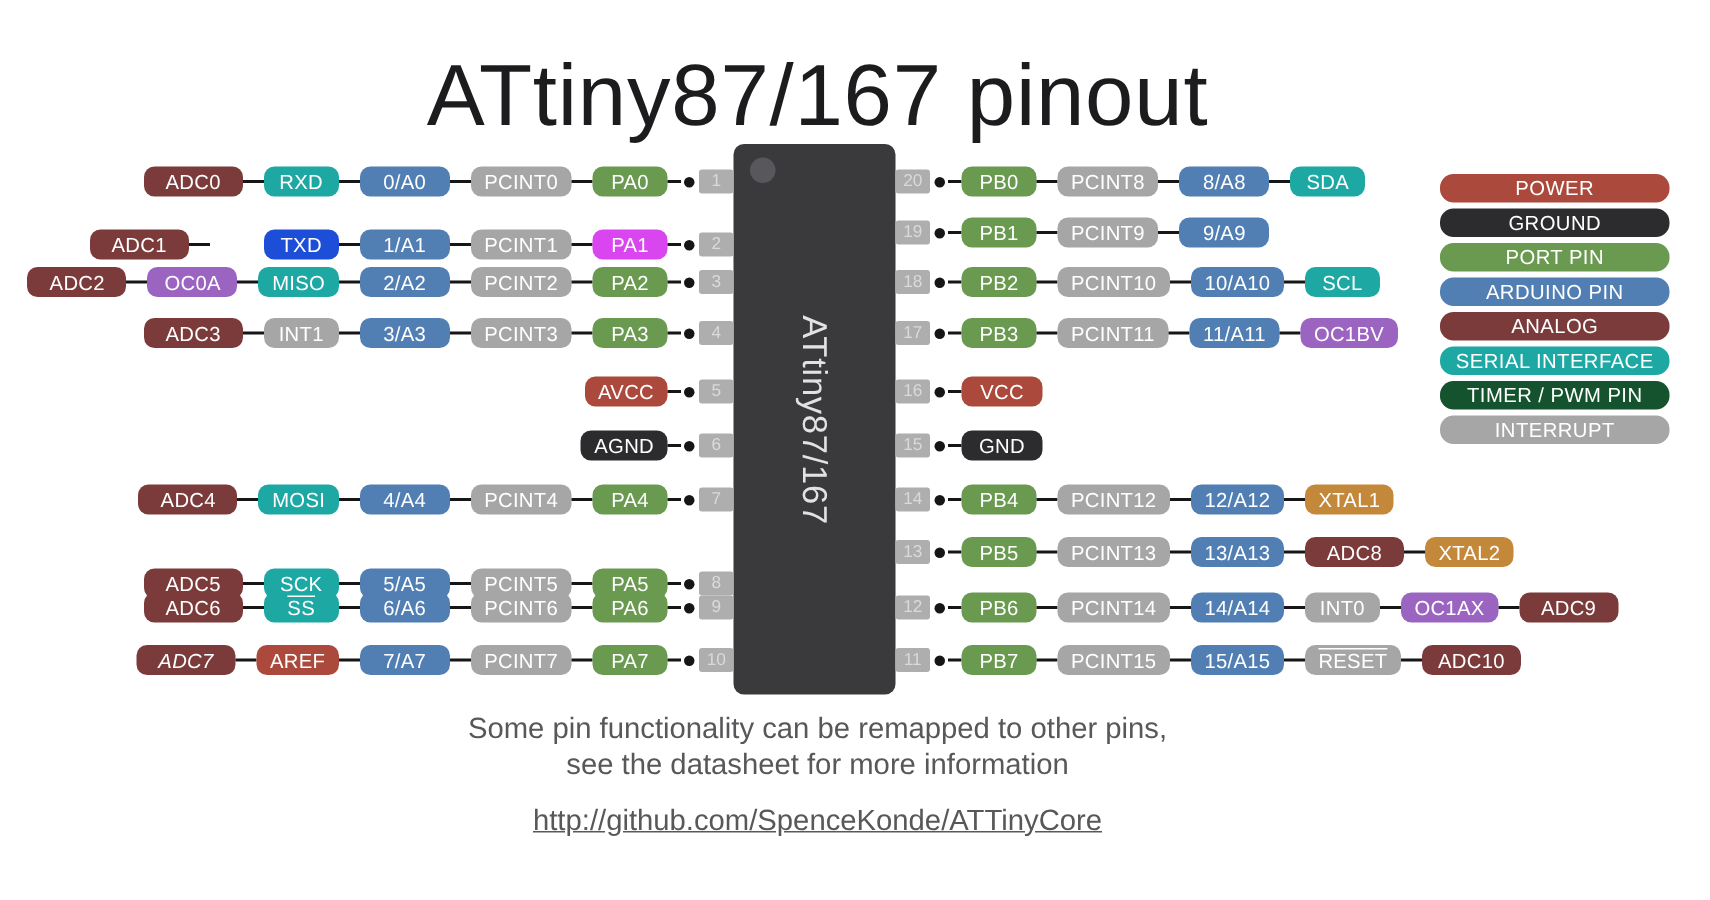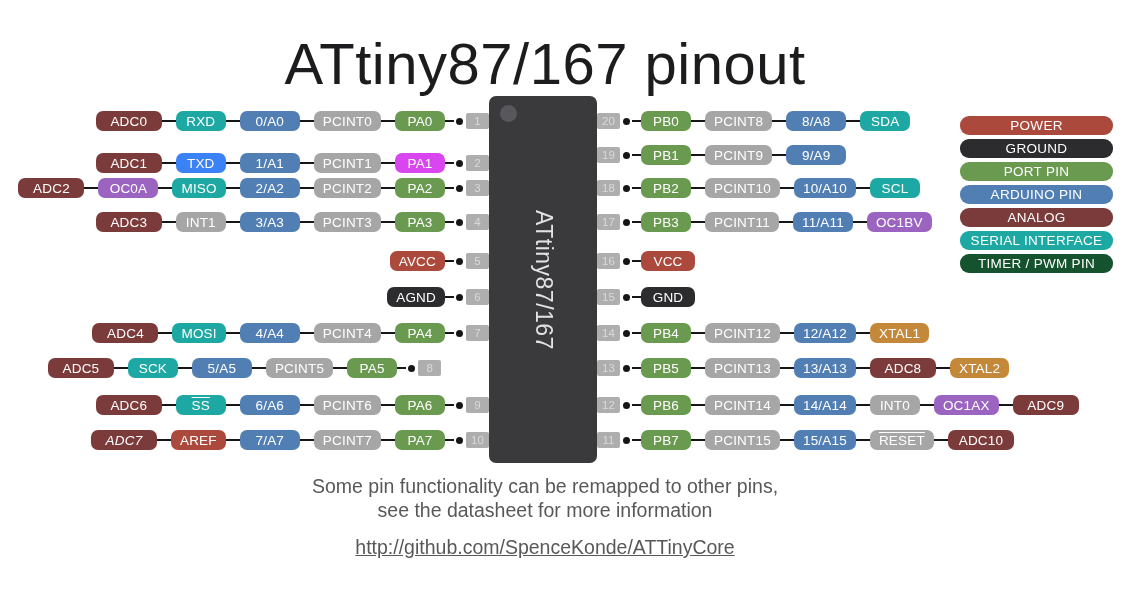--- a/index.html
+++ b/index.html
@@ -93,21 +93,21 @@
         <span class="pill mw-port" style="background: rgb(106, 153, 80);">PA0</span>
         <span class="conn">
           <span class="cline"></span>
           <span class="dot"></span>
         </span>
         <span class="tab">1</span>
       </div>
       <div class="row left" style="top: 152px;">
         <span class="pill mw-analog" style="background: rgb(124, 59, 59);">ADC1</span>
         <span class="seg"></span>
-        <span class="pill mw-serial" style="background: #3b82f6;">TXD</span>
+        <span class="pill mw-serial" style="background: #1d4ed8; margin-left: 36px;">TXD</span>
         <span class="seg"></span>
         <span class="pill mw-arduino" style="background: rgb(81, 127, 180);">1/A1</span>
         <span class="seg"></span>
         <span class="pill mw-interrupt" style="background: rgb(166, 166, 166);">PCINT1</span>
         <span class="seg"></span>
         <span class="pill mw-port" style="background: #d946ef;">PA1</span>
         <span class="conn">
           <span class="cline"></span>
           <span class="dot"></span>
         </span>
@@ -172,21 +172,21 @@
         <span class="seg"></span>
         <span class="pill mw-interrupt" style="background: rgb(166, 166, 166);">PCINT4</span>
         <span class="seg"></span>
         <span class="pill mw-port" style="background: rgb(106, 153, 80);">PA4</span>
         <span class="conn">
           <span class="cline"></span>
           <span class="dot"></span>
         </span>
         <span class="tab">7</span>
       </div>
-      <div class="row left" style="top: 357px; justify-content: center;">
+      <div class="row left" style="top: 378px;">
         <span class="pill mw-analog" style="background: rgb(124, 59, 59);">ADC5</span>
         <span class="seg"></span>
         <span class="pill mw-serial" style="background: rgb(29, 168, 163);">SCK</span>
         <span class="seg"></span>
         <span class="pill mw-arduino" style="background: rgb(81, 127, 180);">5/A5</span>
         <span class="seg"></span>
         <span class="pill mw-interrupt" style="background: rgb(166, 166, 166);">PCINT5</span>
         <span class="seg"></span>
         <span class="pill mw-port" style="background: rgb(106, 153, 80);">PA5</span>
         <span class="conn">
@@ -366,20 +366,21 @@
     </div>
 
   <div class="legend" id="legend">
       <div class="legend-pill" style="background: rgb(171, 74, 60);">POWER</div>
       <div class="legend-pill" style="background: rgb(44, 44, 46);">GROUND</div>
       <div class="legend-pill" style="background: rgb(106, 153, 80);">PORT PIN</div>
       <div class="legend-pill" style="background: rgb(81, 127, 180);">ARDUINO PIN</div>
       <div class="legend-pill" style="background: rgb(124, 59, 59);">ANALOG</div>
       <div class="legend-pill" style="background: rgb(29, 168, 163);">SERIAL INTERFACE</div>
       <div class="legend-pill" style="background: #14532d;">TIMER / PWM PIN</div>
+      <div class="legend-pill" style="background: rgb(166, 166, 166);">INTERRUPT</div>
     </div>
 
   <div class="center-col note">
     <div>Some pin functionality can be remapped to other pins,</div>
     <div>see the datasheet for more information</div>
   </div>
   <div class="center-col link-wrap">
     <a>http://github.com/SpenceKonde/ATTinyCore</a>
   </div>
 

